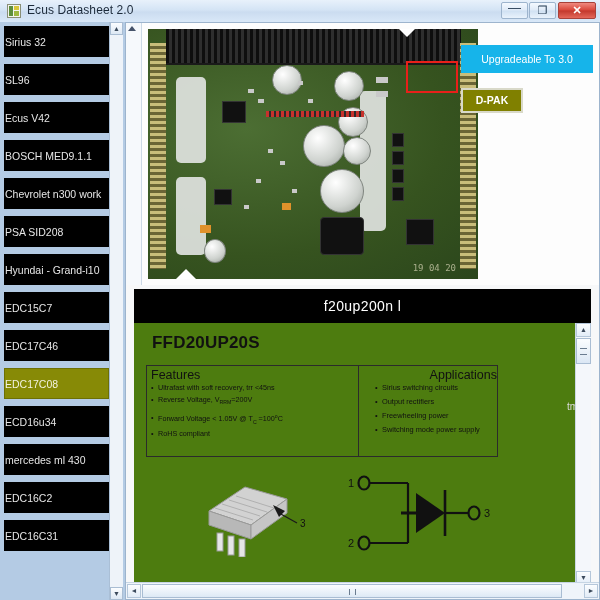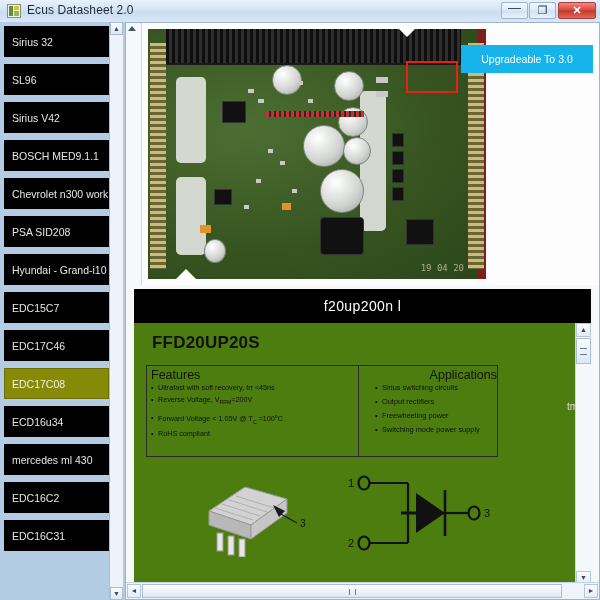--- a/index.html
+++ b/index.html
@@ -53,21 +53,21 @@
   
   #sidebar{
     position:absolute;left:0;top:0;width:125px;height:578px;
     background:#b4cbe4;overflow:hidden;
   }
   #sidebar-list{position:absolute;left:4px;top:4px;width:105px;}
   .side-item{
     height:31px;margin-bottom:7px;
     background:#000;color:#e6e6e6;
     font-size:10.5px;line-height:31px;
-    padding-left:7px;box-sizing:border-box;
+    box-sizing:border-box;
     border:1px solid #000;
     white-space:nowrap;overflow:hidden;
   }
   .side-item.selected{
     background:#878a06;color:#f2f2e0;border:1px solid #6d7005;
   }
   #sidebar-scroll{
     position:absolute;right:2px;top:0;width:13px;height:578px;
     background:#eef3f9;border-left:1px solid #aabfd6;
   }
@@ -95,21 +95,21 @@
     background:#f6f9fc;border-right:1px solid #ccd9e6;
   }
   #photo-vscroll .arw{
     position:absolute;left:2px;top:3px;width:0;height:0;
     border-left:4px solid transparent;border-right:4px solid transparent;
     border-bottom:5px solid #46536a;
   }
   
   #pcb{
     position:absolute;left:22px;top:6px;width:330px;height:250px;
-    background:#7f1d1d;overflow:hidden;padding-left:8px;
+    background:#7f1d1d;overflow:hidden;
   }
   #pcb .board{
     position:absolute;left:0;top:0;width:330px;height:250px;
     background:
       radial-gradient(ellipse at 30% 40%, #4c6e33 0%, #36531f 60%, #2b461c 100%);
   }
   #pcb .heatsink{
     position:absolute;left:18px;top:0;width:295px;height:34px;
     background:repeating-linear-gradient(90deg,#0e0e0e 0px,#0e0e0e 3px,#2e2e2e 3px,#2e2e2e 6px);
     border-bottom:2px solid #1a1a1a;
@@ -272,21 +272,21 @@
       <span>✕</span>
     </div>
   </div>
 
   <div id="client">
 
     <div id="sidebar">
       <div id="sidebar-list">
           <div class="side-item"><span>Sirius 32</span></div>
           <div class="side-item"><span>SL96</span></div>
-          <div class="side-item"><span>Sirius V42</span></div>
+          <div class="side-item"><span>Ecus V42</span></div>
           <div class="side-item"><span>BOSCH MED9.1.1</span></div>
           <div class="side-item"><span>Chevrolet n300 work</span></div>
           <div class="side-item"><span>PSA SID208</span></div>
           <div class="side-item"><span>Hyundai - Grand-i10</span></div>
           <div class="side-item"><span>EDC15C7</span></div>
           <div class="side-item"><span>EDC17C46</span></div>
           <div class="side-item selected"><span>EDC17C08</span></div>
           <div class="side-item"><span>ECD16u34</span></div>
           <div class="side-item"><span>mercedes ml 430</span></div>
           <div class="side-item"><span>EDC16C2</span></div>
@@ -349,20 +349,21 @@
           <div class="smdo" style="left:134px;top:174px;width:9px;height:7px;"></div>
           <div class="smdo" style="left:52px;top:196px;width:11px;height:8px;"></div>
 
           <div id="highlight-box"></div>
           <div class="notch"></div>
           <div class="notch2"></div>
           <div class="stamp">19 04 20</div>
         </div>
 
         <div id="btn-upgrade">Upgradeable To 3.0</div>
+        <div id="btn-dpak">D-PAK</div>
       </div>
 
       <div id="part-bar">f20up200n  l</div>
 
       <div id="sheet">
 
         <div id="part-title">FFD20UP20S</div>
 
         <div id="spec-table">
 

